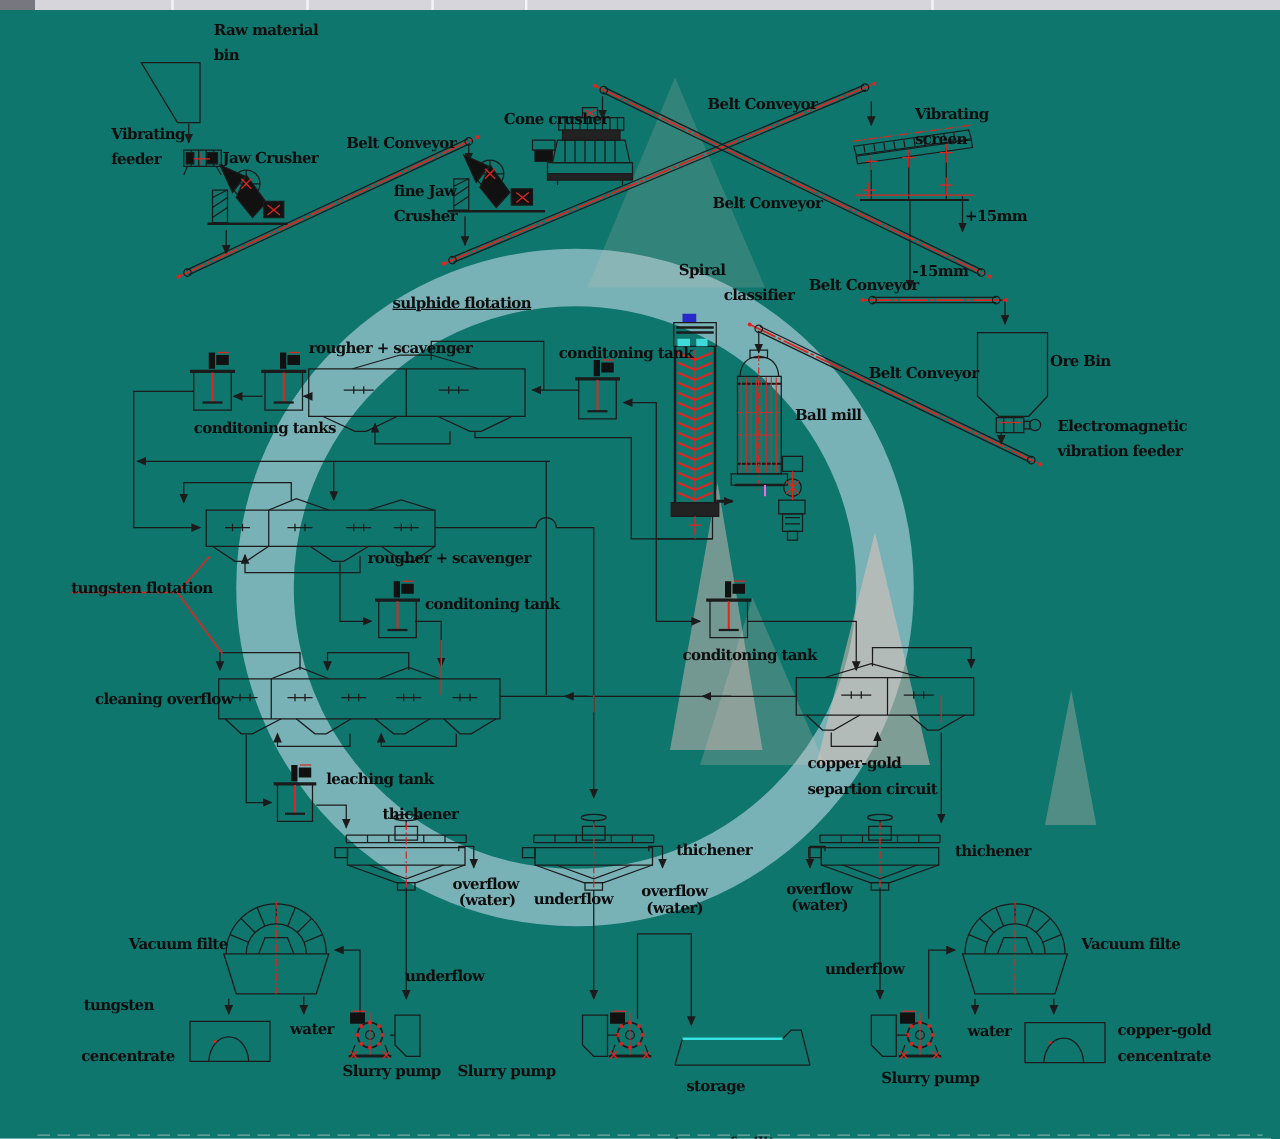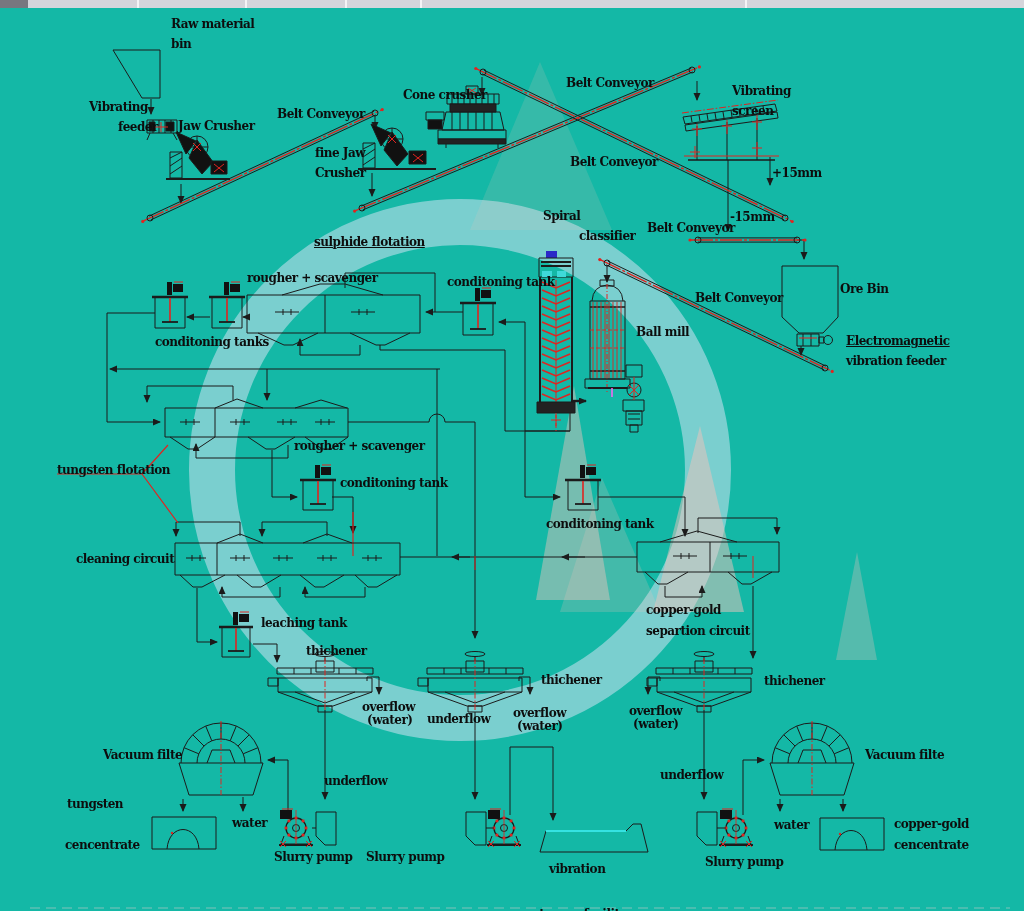--- a/index.html
+++ b/index.html
@@ -1,16 +1,16 @@
 <!DOCTYPE html>
 <html><head>
 <meta charset="utf-8">
 <style>
   html,body{margin:0;padding:0;background:#ffffff;}
-  #stage{position:relative;width:1024px;height:911px;background:#14b8a6;overflow:hidden;
+  #stage{position:relative;width:1024px;height:911px;background:#0f766e;overflow:hidden;
          font-family:"DejaVu Serif","Liberation Serif",serif;}
   #topbar{position:absolute;left:0;top:0;width:1024px;height:8px;background:#d5d5db;}
   #topbar .seg0{position:absolute;left:0;top:0;width:28px;height:8px;background:#77777f;}
   #topbar .gap{position:absolute;top:0;width:2px;height:8px;background:#f4f4f6;}
   #diagram{position:absolute;left:0;top:0;}
   .lbl{position:absolute;white-space:nowrap;font-weight:bold;font-size:12px;
        letter-spacing:-0.5px;color:#0d0d0d;line-height:1.05;}
   svg *{vector-effect:non-scaling-stroke;}
 </style>
 </head>
@@ -527,48 +527,48 @@
       </g>
 
       <path d="M30,908 H1010" stroke="#c9c9c9" stroke-dasharray="10 6" opacity="0.6"></path>
     </g>
   </svg>
 
   <div id="labels">
       <div class="lbl" style="left: 171px; top: 18px;">Raw material</div>
       <div class="lbl" style="left: 171px; top: 38px;">bin</div>
       <div class="lbl" style="left: 89px; top: 101px;">Vibrating</div>
-      <div class="lbl" style="left: 89px; top: 121px; margin-left: 29px;">feeder</div>
+      <div class="lbl" style="left: 89px; top: 121px;">feeder</div>
       <div class="lbl" style="left: 178px; top: 108px; margin-top: 12px;">Jaw Crusher</div>
       <div class="lbl" style="left: 277px; top: 108px;">Belt Conveyor</div>
       <div class="lbl" style="left: 315px; top: 147px;">fine Jaw</div>
       <div class="lbl" style="left: 315px; top: 167px;">Crusher</div>
       <div class="lbl" style="left: 403px; top: 89px;">Cone crusher</div>
       <div class="lbl" style="left: 566px; top: 77px;">Belt Conveyor</div>
       <div class="lbl" style="left: 732px; top: 85px;">Vibrating</div>
       <div class="lbl" style="left: 732px; top: 105px;">screen</div>
       <div class="lbl" style="left: 570px; top: 156px;">Belt Conveyor</div>
       <div class="lbl" style="left: 772px; top: 167px;">+15mm</div>
       <div class="lbl" style="left: 730px; top: 211px;">-15mm</div>
       <div class="lbl" style="left: 647px; top: 222px;">Belt Conveyor</div>
       <div class="lbl" style="left: 543px; top: 210px;">Spiral</div>
       <div class="lbl" style="left: 543px; top: 230px; margin-left: 36px;">classifier</div>
       <div class="lbl" style="left: 840px; top: 283px;">Ore Bin</div>
       <div class="lbl" style="left: 695px; top: 292px;">Belt Conveyor</div>
       <div class="lbl" style="left: 636px; top: 326px;">Ball mill</div>
-      <div class="lbl" style="left: 846px; top: 335px; text-decoration: underline;">Electromagnetic</div>
+      <div class="lbl" style="left: 846px; top: 335px;">Electromagnetic</div>
       <div class="lbl" style="left: 846px; top: 355px;">vibration feeder</div>
       <div class="lbl" style="left: 314px; top: 236px; text-decoration: underline;">sulphide flotation</div>
       <div class="lbl" style="left: 247px; top: 272px;">rougher + scavenger</div>
       <div class="lbl" style="left: 447px; top: 276px;">conditoning tank</div>
       <div class="lbl" style="left: 155px; top: 336px;">conditoning tanks</div>
       <div class="lbl" style="left: 294px; top: 440px;">rougher + scavenger</div>
       <div class="lbl" style="left: 57px; top: 464px;">tungsten flotation</div>
       <div class="lbl" style="left: 340px; top: 477px;">conditoning tank</div>
-      <div class="lbl" style="left: 76px; top: 553px;">cleaning circuit</div>
+      <div class="lbl" style="left: 76px; top: 553px;">cleaning overflow</div>
       <div class="lbl" style="left: 546px; top: 518px;">conditoning tank</div>
       <div class="lbl" style="left: 646px; top: 604px;">copper-gold</div>
       <div class="lbl" style="left: 646px; top: 625px;">separtion circuit</div>
       <div class="lbl" style="left: 261px; top: 617px;">leaching tank</div>
       <div class="lbl" style="left: 306px; top: 645px;">thichener</div>
       <div class="lbl" style="left: 541px; top: 674px;">thichener</div>
       <div class="lbl" style="left: 764px; top: 675px;">thichener</div>
       <div class="lbl" style="left: 362px; top: 701px;">overflow</div>
       <div class="lbl" style="left: 367px; top: 714px;">(water)</div>
       <div class="lbl" style="left: 427px; top: 713px;">underflow</div>
@@ -578,20 +578,20 @@
       <div class="lbl" style="left: 633px; top: 718px;">(water)</div>
       <div class="lbl" style="left: 324px; top: 775px;">underflow</div>
       <div class="lbl" style="left: 660px; top: 769px;">underflow</div>
       <div class="lbl" style="left: 103px; top: 749px;">Vacuum filte</div>
       <div class="lbl" style="left: 865px; top: 749px;">Vacuum filte</div>
       <div class="lbl" style="left: 67px; top: 798px;">tungsten</div>
       <div class="lbl" style="left: 65px; top: 839px;">cencentrate</div>
       <div class="lbl" style="left: 232px; top: 817px;">water</div>
       <div class="lbl" style="left: 274px; top: 851px;">Slurry pump</div>
       <div class="lbl" style="left: 366px; top: 851px;">Slurry pump</div>
-      <div class="lbl" style="left: 549px; top: 863px;">vibration</div>
+      <div class="lbl" style="left: 549px; top: 863px;">storage</div>
       <div class="lbl" style="left: 533px; top: 883px; margin-top: 25px;">storage facility</div>
       <div class="lbl" style="left: 705px; top: 856px;">Slurry pump</div>
       <div class="lbl" style="left: 774px; top: 819px;">water</div>
       <div class="lbl" style="left: 894px; top: 818px;">copper-gold</div>
       <div class="lbl" style="left: 894px; top: 839px;">cencentrate</div>
     </div>
 </div>
 
 </body></html>

